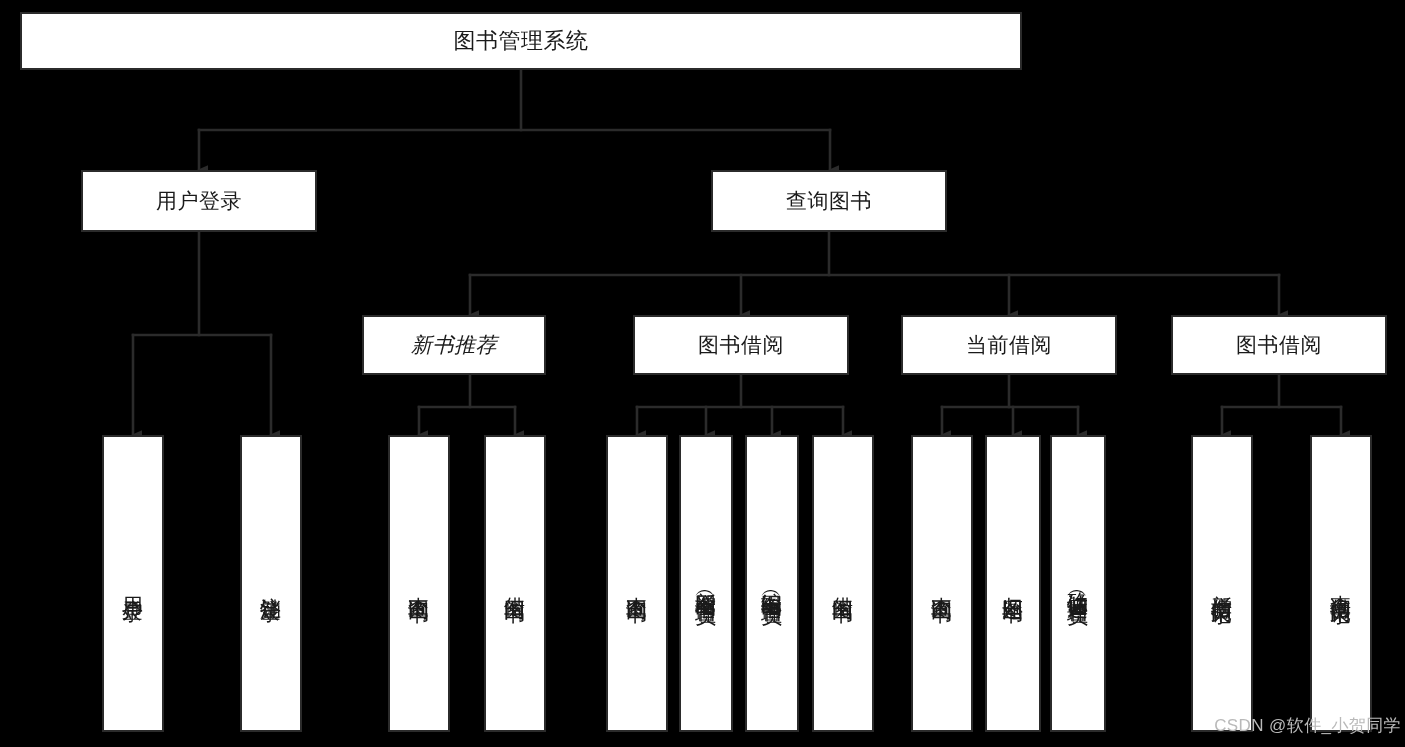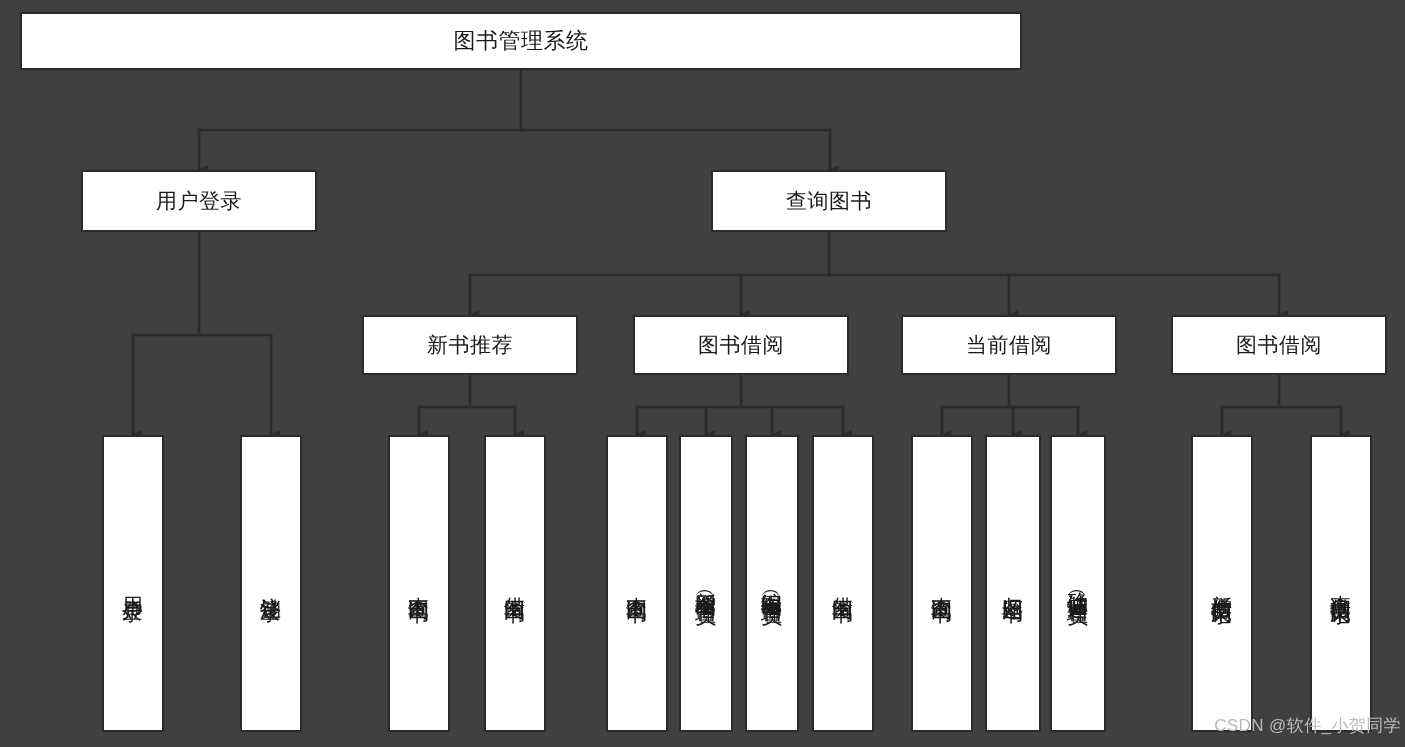--- a/index.html
+++ b/index.html
@@ -7,21 +7,21 @@
     padding: 0;
     background: #ffffff;
   }
   body {
     font-family: "Liberation Sans", "DejaVu Sans", sans-serif;
   }
   #canvas {
     position: relative;
     width: 1405px;
     height: 747px;
-    background: #404040;
+    background: #000000;
     overflow: hidden;
   }
   svg#wires {
     position: absolute;
     left: 0;
     top: 0;
     width: 1405px;
     height: 747px;
     pointer-events: none;
   }
@@ -121,21 +121,21 @@
     <span>图书管理系统</span>
   </div>
 
   <div class="node horiz" id="l2-0" style="left: 81px; top: 170px; width: 236px; height: 62px;">
     <span>用户登录</span>
   </div>
   <div class="node horiz" id="l2-1" style="left: 711px; top: 170px; width: 236px; height: 62px;">
     <span>查询图书</span>
   </div>
 
-  <div class="node horiz" id="l3-0" style="left: 362px; top: 315px; width: 216px; height: 60px;">
+  <div class="node horiz" id="l3-0" style="left: 362px; top: 315px; width: 184px; height: 60px; font-style: italic;">
     <span>新书推荐</span>
   </div>
   <div class="node horiz" id="l3-1" style="left: 633px; top: 315px; width: 216px; height: 60px;">
     <span>图书借阅</span>
   </div>
   <div class="node horiz" id="l3-2" style="left: 901px; top: 315px; width: 216px; height: 60px;">
     <span>当前借阅</span>
   </div>
   <div class="node horiz" id="l3-3" style="left: 1171px; top: 315px; width: 216px; height: 60px;">
     <span>图书借阅</span>

